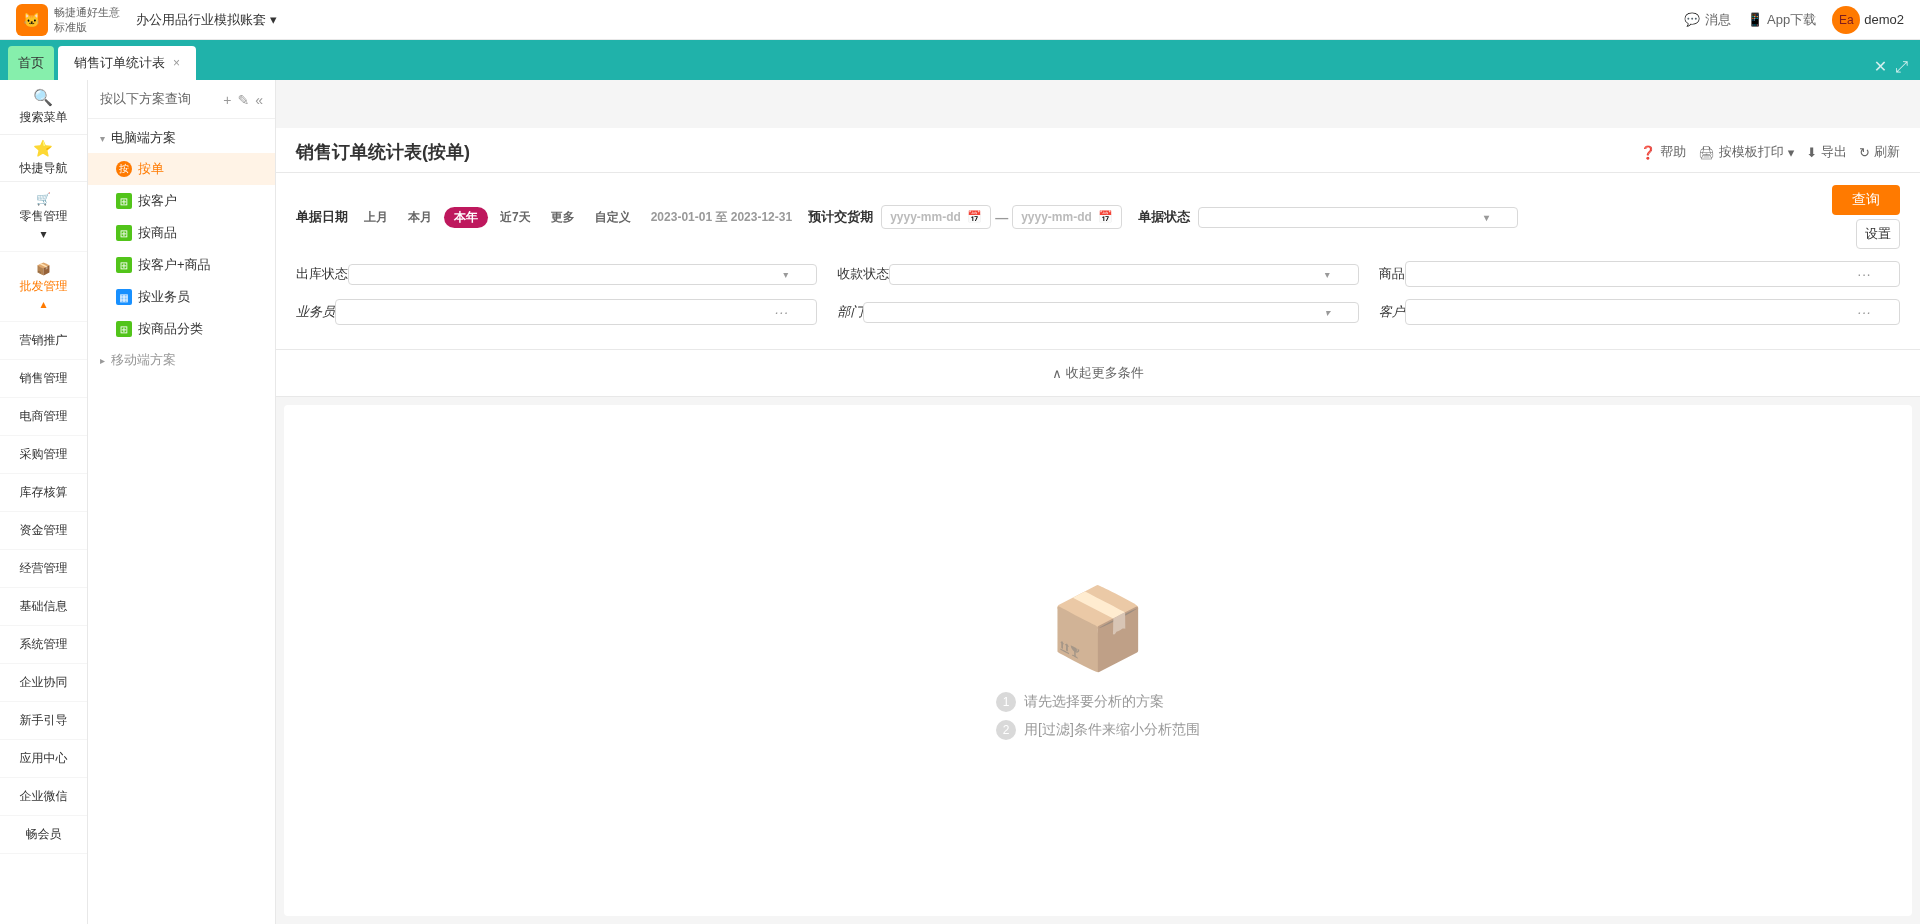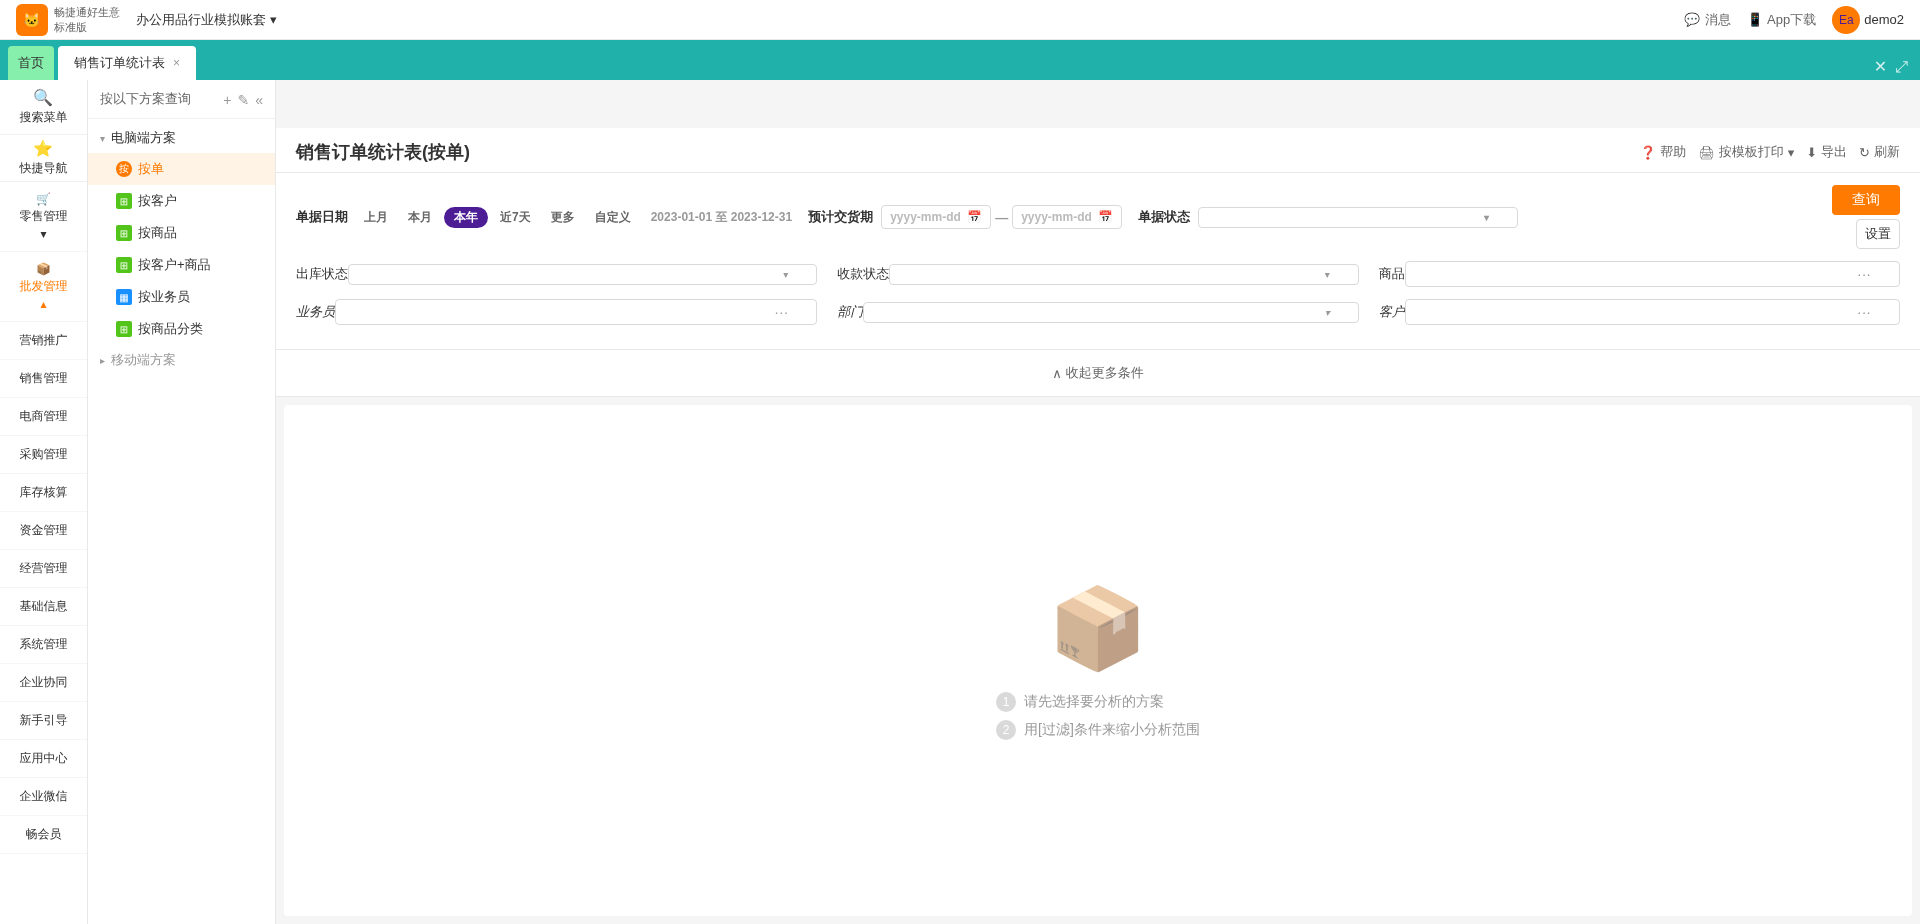--- a/index.html
+++ b/index.html
@@ -7,21 +7,21 @@
 
     
     .topbar { background: #fff; height: 40px; display: flex; align-items: center; padding: 0 16px; border-bottom: 1px solid #e8e8e8; justify-content: space-between; flex-shrink: 0; }
     .topbar-left { display: flex; align-items: center; gap: 8px; }
     .logo-area { display: flex; align-items: center; gap: 6px; }
     .logo-icon { width: 32px; height: 32px; background: #ff7a00; border-radius: 6px; display: flex; align-items: center; justify-content: center; color: white; font-size: 14px; font-weight: bold; }
     .logo-text { font-size: 11px; color: #666; line-height: 1.3; }
     .workspace-selector { display: flex; align-items: center; gap: 4px; font-size: 13px; color: #333; cursor: pointer; padding: 4px 8px; border-radius: 4px; }
     .topbar-right { display: flex; align-items: center; gap: 16px; }
     .topbar-btn { display: flex; align-items: center; gap: 4px; color: #666; font-size: 13px; cursor: pointer; }
-    .avatar { width: 28px; height: 28px; border-radius: 50%; background: #ff7a00; display: flex; align-items: center; justify-content: center; color: #4c1d95; font-size: 12px; }
+    .avatar { width: 28px; height: 28px; border-radius: 50%; background: #ff7a00; display: flex; align-items: center; justify-content: center; color: #7f1d1d; font-size: 12px; }
     .user-name { font-size: 13px; color: #333; cursor: pointer; }
 
     
     .tabbar { background: #20b2aa; height: 40px; display: flex; align-items: flex-end; padding: 0 0 0 0; flex-shrink: 0; }
     .tab-home { background: #86efac; color: #333; padding: 8px 10px; cursor: pointer; font-size: 13px; border-radius: 4px 4px 0 0; margin-left: 8px; }
     .tab-active { background: #fff; color: #333; padding: 8px 16px; cursor: pointer; font-size: 13px; border-radius: 4px 4px 0 0; display: flex; align-items: center; gap: 8px; margin-left: 4px; }
     .tab-close { color: #999; font-size: 12px; cursor: pointer; }
     .tabbar-right { margin-left: auto; display: flex; align-items: center; gap: 8px; padding-right: 12px; padding-bottom: 4px; }
     .tabbar-icon-btn { color: rgba(255,255,255,0.8); font-size: 16px; cursor: pointer; }
 
@@ -67,21 +67,21 @@
     .header-actions { display: flex; align-items: center; gap: 12px; }
     .header-action-btn { display: flex; align-items: center; gap: 4px; color: #666; font-size: 13px; cursor: pointer; }
 
     
     .filter-area { background: #fff; padding: 12px 20px; border-bottom: 1px solid #e8e8e8; }
     .filter-row { display: flex; align-items: center; gap: 16px; margin-bottom: 12px; flex-wrap: wrap; }
     .filter-item { display: flex; align-items: center; gap: 8px; font-weight: bold; }
     .filter-label { font-size: 13px; color: #333; white-space: nowrap; flex-shrink: 0; }
     .filter-date-group { display: flex; align-items: center; gap: 4px; }
     .date-btn { padding: 2px 8px; font-size: 12px; color: #666; cursor: pointer; border-radius: 3px; }
-    .date-btn.active { background: #4c1d95; color: #fff; border-radius: 12px; padding: 2px 10px; }
+    .date-btn.active { background: #be185d; color: #fff; border-radius: 12px; padding: 2px 10px; }
     .date-range-text { font-size: 12px; color: #999; margin-left: 4px; }
     .filter-date-input { display: flex; align-items: center; gap: 4px; }
     .date-input-field { border: 1px solid #d9d9d9; border-radius: 4px; padding: 4px 8px; font-size: 12px; color: #999; width: 110px; display: flex; align-items: center; justify-content: space-between; cursor: pointer; }
     .date-sep { color: #999; font-size: 13px; }
     .filter-select { border: 1px solid #d9d9d9; border-radius: 4px; padding: 4px 28px 4px 8px; font-size: 13px; color: #333; min-width: 160px; position: relative; cursor: pointer; display: flex; align-items: center; justify-content: space-between; background: #fff; }
     .filter-select-wide { min-width: 320px; }
     .filter-select-arrow { color: #999; font-size: 10px; }
     .filter-dots { color: #999; cursor: pointer; font-size: 14px; margin-left: 4px; }
     .filter-row-2 { display: flex; align-items: center; gap: 20px; flex-wrap: wrap; }
     .filter-group { display: flex; align-items: center; flex: 1; min-width: 280px; text-align: right; }

